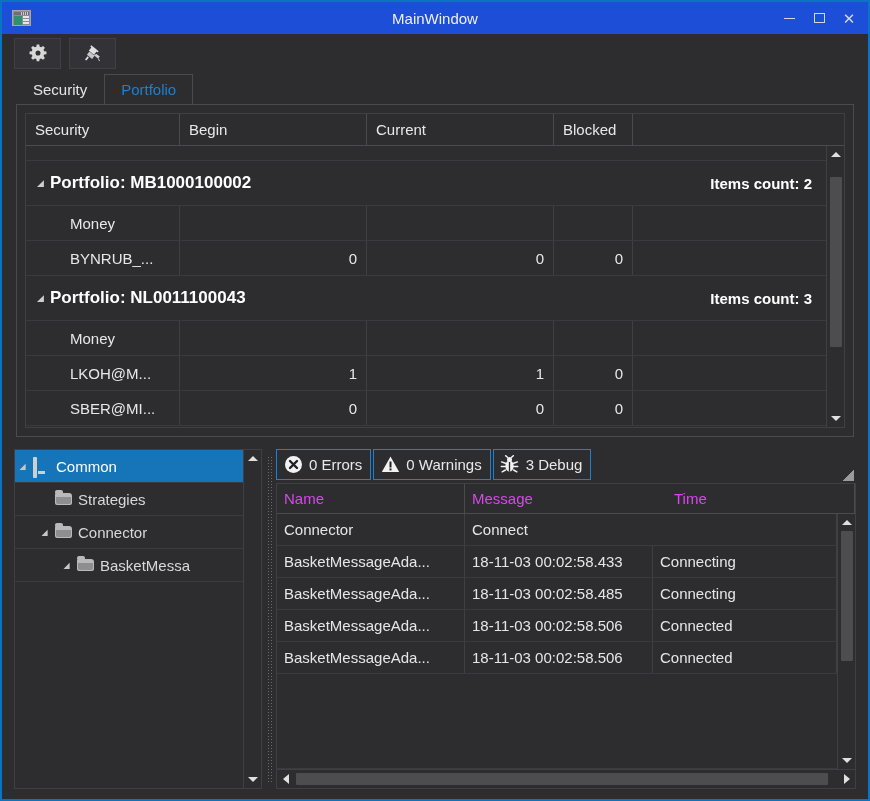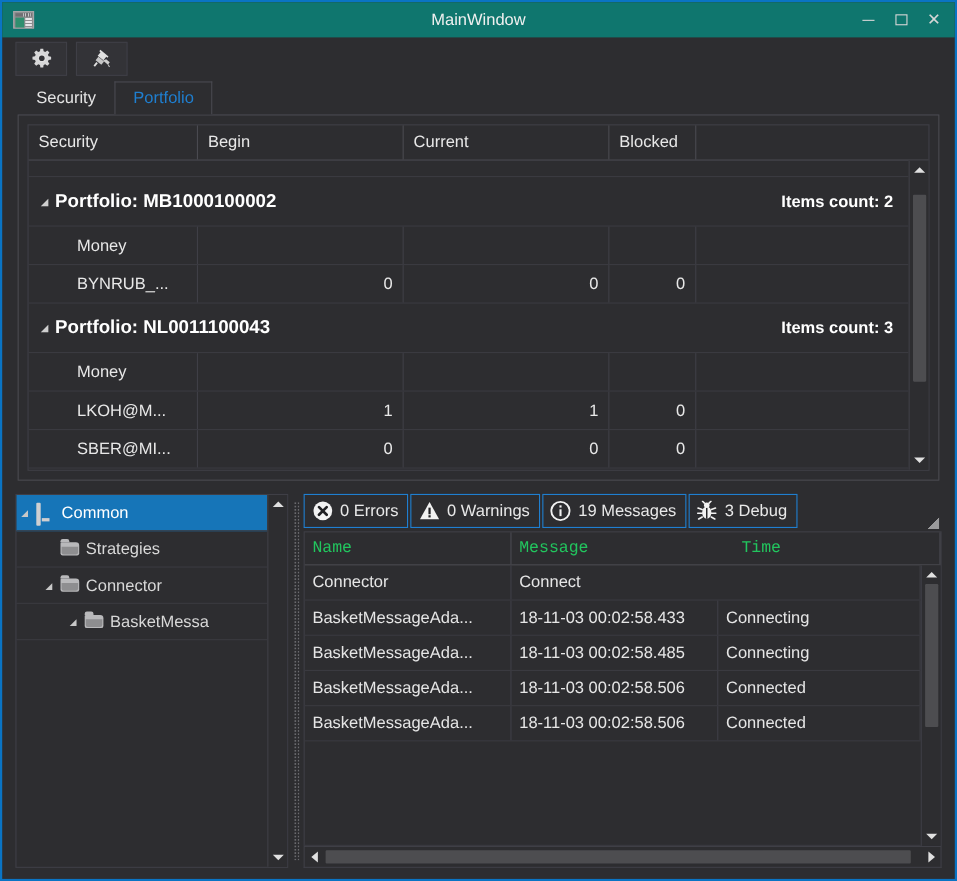--- a/index.html
+++ b/index.html
@@ -15,21 +15,21 @@
     background: #2d2d30;
     border: 2px solid #0a74c4;
     display: flex; flex-direction: column;
   }
 
   
   .titlebar {
     height: 32px; flex: 0 0 32px;
     position: relative;
     display: flex; align-items: center;
-    background: #0f766e;
+    background: #1d4ed8;
   }
   .win-icon {
     position: absolute; left: 10px; top: 8px;
     width: 19px; height: 16px;
     background: #8e8e90;
     border: 1px solid #a6a6a8;
   }
   .win-icon .wi-top {
     height: 3px; background: #6f6f73; margin: 1px 1px 0 1px;
     position: relative;
@@ -231,22 +231,22 @@
     width: 12px; height: 12px;
     background:
       linear-gradient(135deg, transparent 0 54%, #9a9a9c 54% 100%);
     clip-path: polygon(100% 0, 100% 100%, 0 100%);
   }
 
   .log-grid { flex: 1; display: flex; flex-direction: column; border: 1px solid #3f3f46; min-height:0; }
   .log-head { height: 30px; flex:0 0 30px; display: flex; border-bottom: 1px solid #4a4a50; }
   .lh-cell {
     display:flex; align-items:center; padding-left:7px;
-    font-size:15px; color:#22c55e;
-    border-right:1px solid #4a4a50; cursor:default;font-family:Liberation Mono, monospace;
+    font-size:15px; color:#d946ef;
+    border-right:1px solid #4a4a50; cursor:default;
   }
   .lc-name { width: 188px; flex:0 0 188px; }
   .lc-time { width: 188px; flex:0 0 188px; }
   .lc-msg  { flex: 1; border-right:none; }
   .log-body { flex:1; display:flex; min-height:0; }
   .log-rows { flex:1; display:flex; flex-direction:column; }
   .log-row { height:32px; flex:0 0 32px; display:flex; border-bottom:1px solid #3a3a40; cursor:default; }
   .lr-cell {
     display:flex; align-items:center; padding-left:7px;
     font-size:15px; color:#e6e6e6;
@@ -463,30 +463,20 @@
                 <path d="M9.5 1.4 18.2 17H0.8z" fill="#f2f2f2"></path>
                 <rect x="8.5" y="6.5" width="2" height="6" fill="#202023"></rect>
                 <rect x="8.5" y="13.4" width="2" height="2" fill="#202023"></rect>
               </svg>
           </span>
           <span>0 Warnings</span>
         </div>
         <div class="log-btn">
           <span class="lb-ico">
             <svg width="19" height="19" viewBox="0 0 19 19">
-                <circle cx="9.5" cy="9.5" r="8.3" fill="none" stroke="#f2f2f2" stroke-width="1.7"></circle>
-                <rect x="8.6" y="8" width="1.9" height="6.2" fill="#f2f2f2"></rect>
-                <rect x="8.6" y="4.4" width="1.9" height="2" fill="#f2f2f2"></rect>
-              </svg>
-          </span>
-          <span>19 Messages</span>
-        </div>
-        <div class="log-btn">
-          <span class="lb-ico">
-            <svg width="19" height="19" viewBox="0 0 19 19">
               <ellipse cx="9.5" cy="11" rx="4.2" ry="5.6" fill="#f2f2f2"></ellipse>
               <path d="M9.5 5.4V16.6" stroke="#202023" stroke-width="1.3"></path>
               <circle cx="9.5" cy="4.4" r="2.5" fill="#f2f2f2"></circle>
               <path d="M7.4 2.3 5.7 0.7M11.6 2.3 13.3 0.7M5.3 8.2 1.6 6.9M13.7 8.2l3.7-1.3M5.3 11.6H1.3M13.7 11.6h4M5.4 15 2.2 16.8M13.6 15l3.2 1.8" stroke="#f2f2f2" stroke-width="1.5" stroke-linecap="round"></path>
             </svg>
           </span>
           <span>3 Debug</span>
         </div>
         <div class="resize-grip"></div>
       </div>

